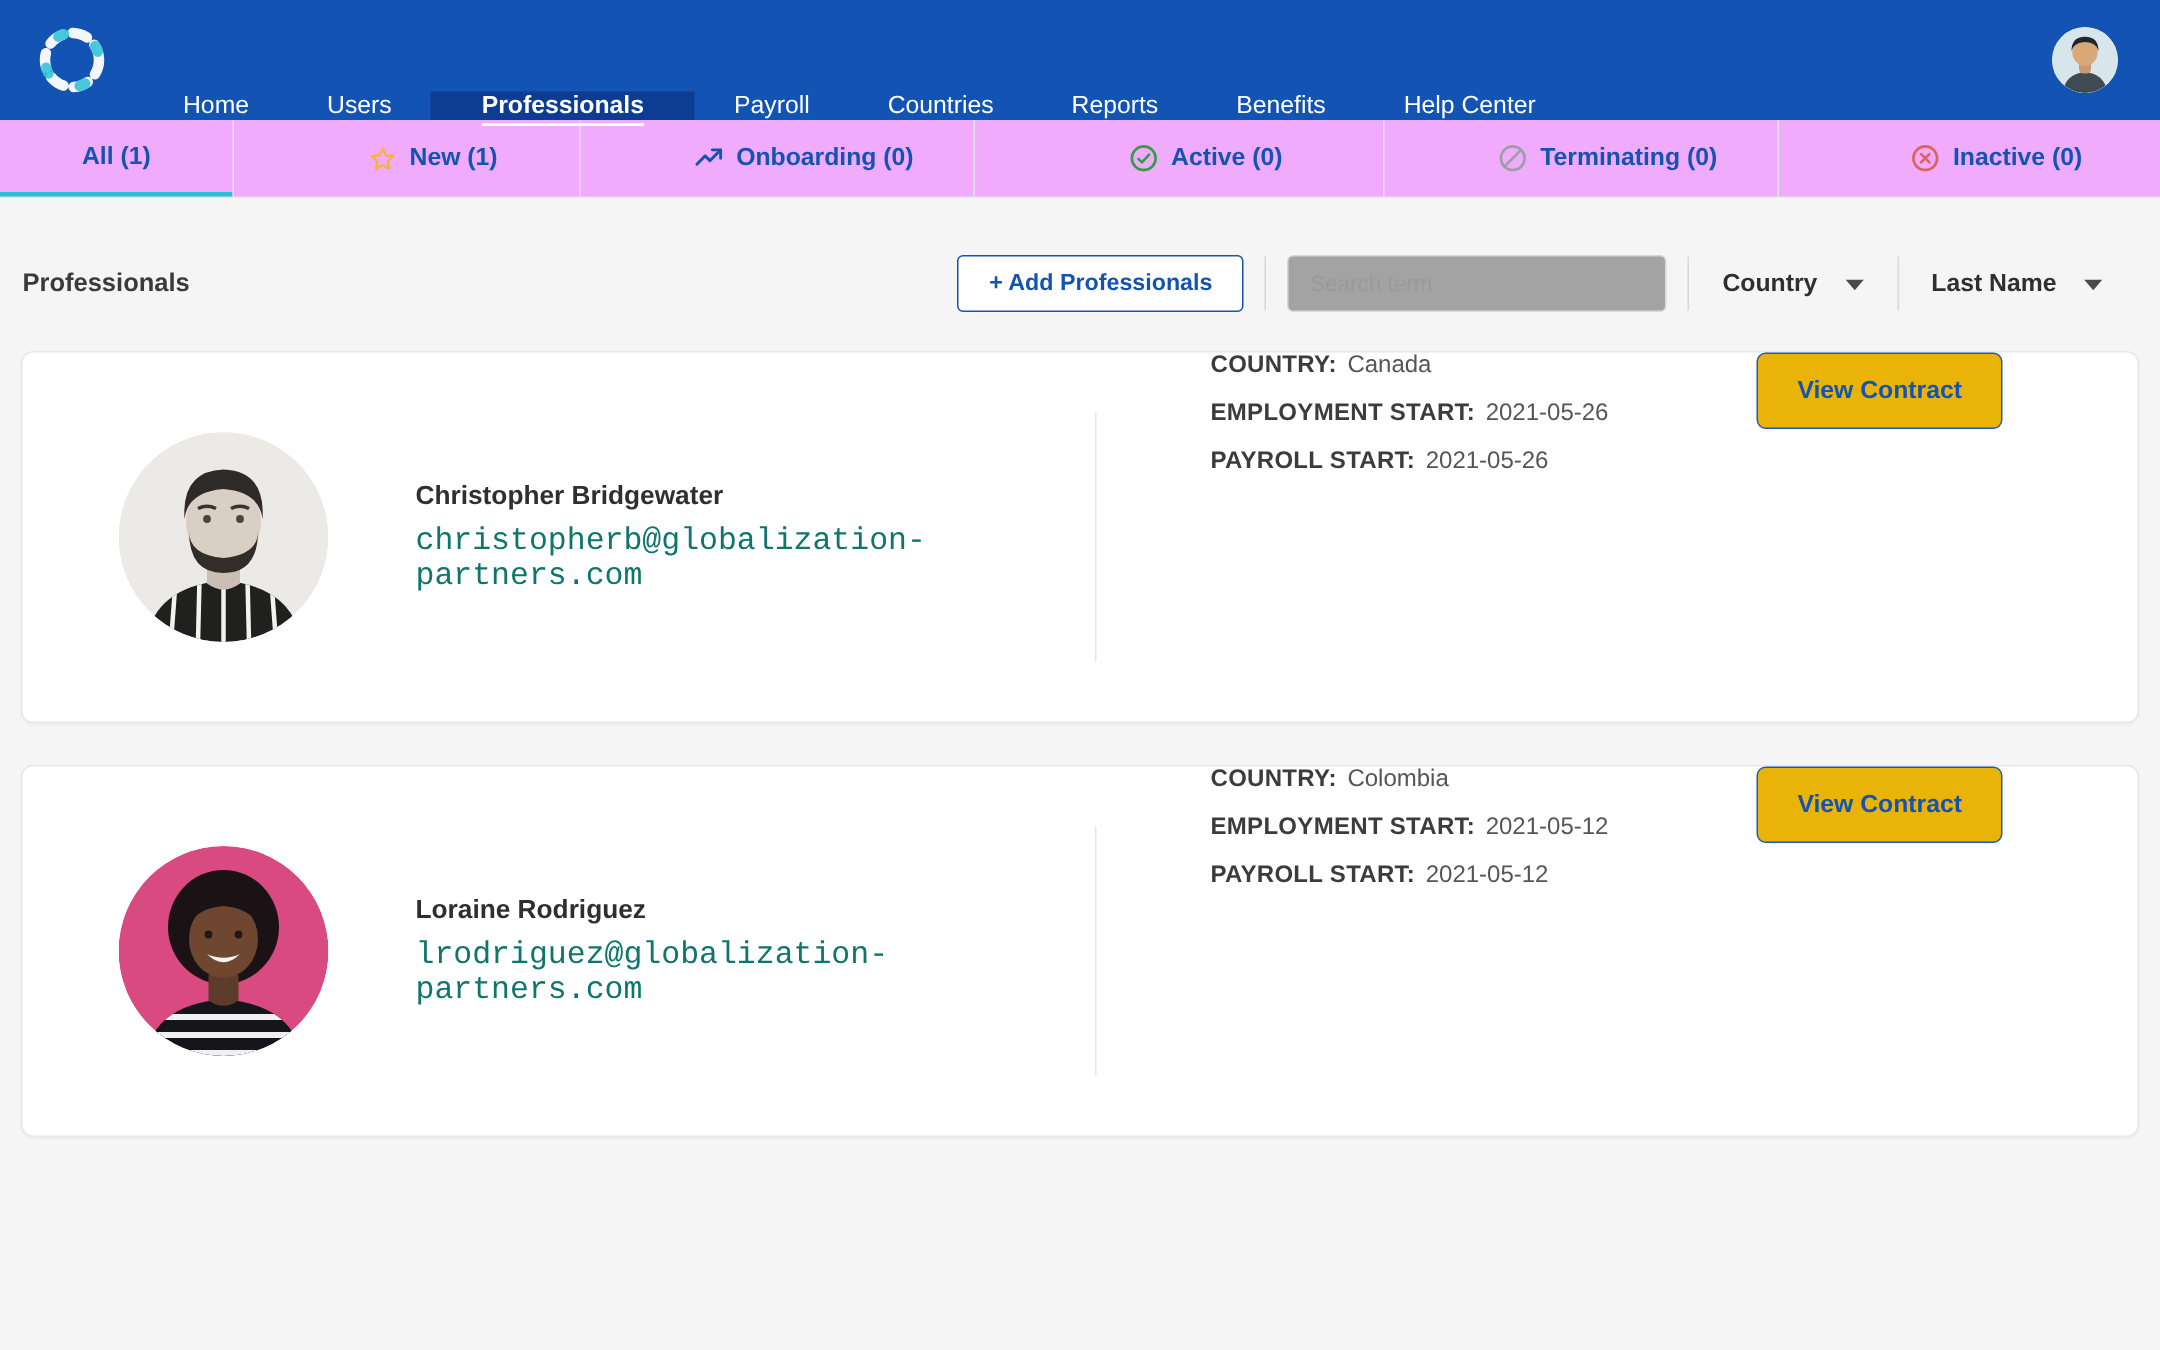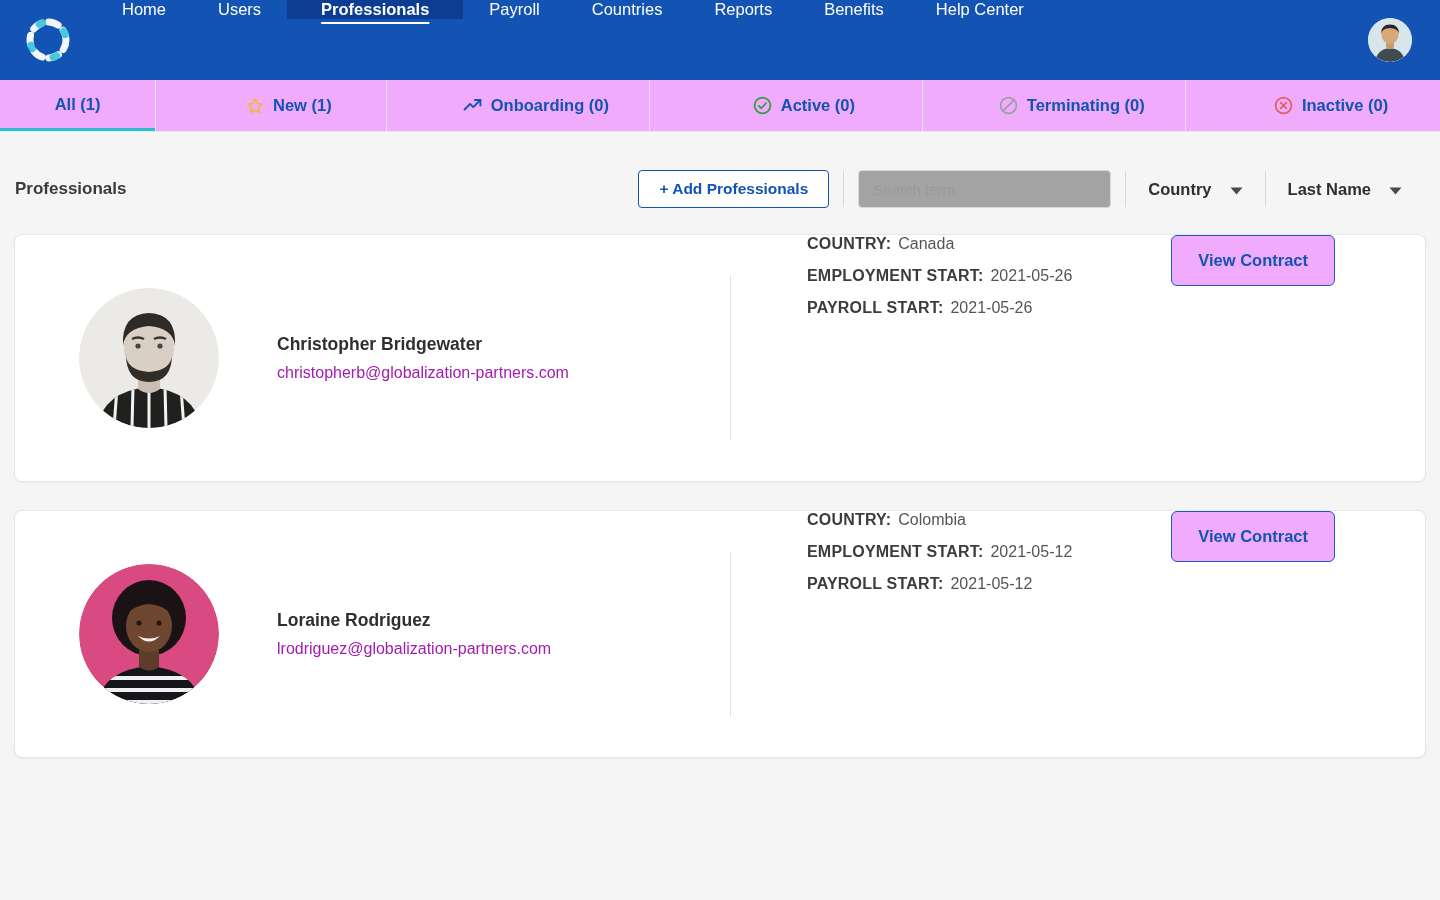--- a/index.html
+++ b/index.html
@@ -18,21 +18,21 @@
     align-items: stretch;
     position: relative;
   }
   .logo {
     width: 96px;
     display: flex;
     align-items: center;
     justify-content: center;
     cursor: pointer;
   }
-  .nav-items { display: flex; align-items: flex-start; }
+  .nav-items { display: flex; align-items: flex-end; }
   .nav-item {
     display: flex;
     align-items: center;
     padding: 0 26px;
     color: #ffffff;
     font-size: 16.5px;
     text-decoration: none;
     cursor: pointer;
     white-space: nowrap;
   }
@@ -155,36 +155,36 @@
     padding-left: 64px;
   }
   .avatar-lg {
     width: 140px;
     height: 140px;
     border-radius: 50%;
     overflow: hidden;
     flex: none;
   }
   .person-name { font-size: 17.5px; font-weight: bold; color: #2f2f2f; margin-bottom: 9px; }
-  .person-email { font-size: 16px; color: #a21caf; }
+  .person-email { font-size: 21px; color: #0f766e; font-family: Liberation Mono, monospace; }
   .card-vdiv { width: 1px; background: #e6e6e6; margin: 40px 0; }
   .card-right {
     flex: 1;
     display: flex;
     align-items: flex-start;
     justify-content: space-between;
     padding: 0 90px 0 76px;
   }
   .info { display: flex; flex-direction: column; gap: 14px; }
   .info-row { font-size: 16px; white-space: nowrap; }
   .info-label { font-weight: bold; color: #3c3c3c; margin-right: 7px; letter-spacing: 0.2px; }
   .info-value { color: #555555; }
   .contract-btn {
     padding: 15px 26px;
-    background: #f0abfc;
+    background: #eab308;
     border: 1px solid #1b5bb8;
     border-radius: 6px;
     color: #1353b4;
     font-family: inherit;
     font-size: 16.5px;
     font-weight: bold;
     cursor: pointer;
     white-space: nowrap;
   }
 </style>

